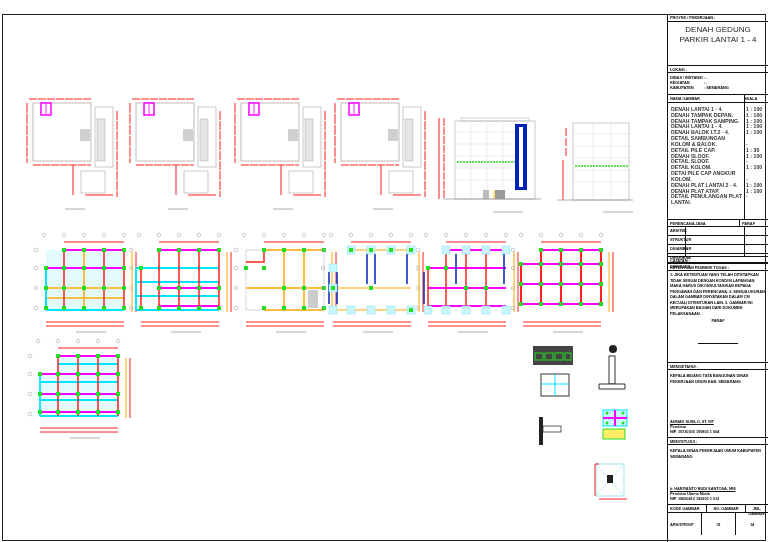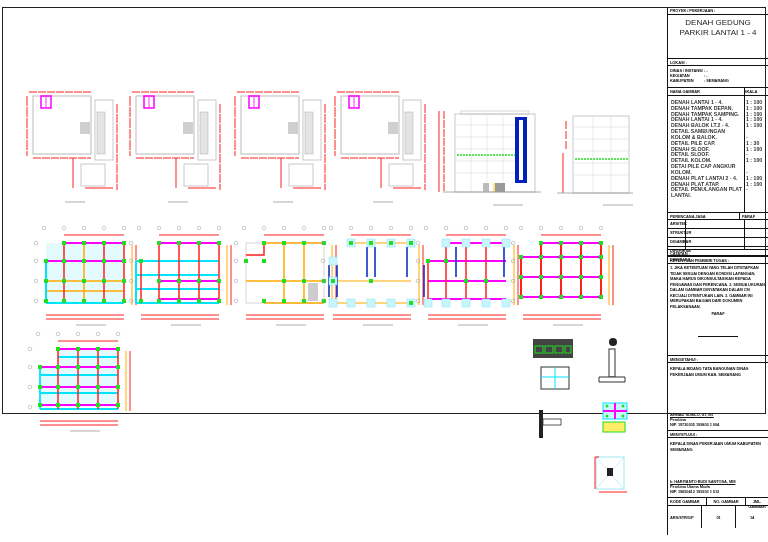--- a/index.html
+++ b/index.html
@@ -1,17 +1,17 @@
 <!DOCTYPE html>
 <html><head>
 <meta charset="utf-8">
 <style>
   html,body{margin:0;padding:0;background:#ffffff;}
   body{width:768px;height:542px;position:relative;overflow:hidden;font-family:"Liberation Sans",sans-serif;}
-  .sheet{position:absolute;left:2px;top:7px;width:764px;height:407px;border:1px solid #222;box-sizing:border-box;}
+  .sheet{position:absolute;left:2px;top:14px;width:764px;height:527px;border:1px solid #222;box-sizing:border-box;}
   .draw-area{position:absolute;left:0;top:0;width:664px;height:100%;}
   .tb{position:absolute;left:664px;top:-1px;width:101px;height:528px;border-left:1.5px solid #111;box-sizing:border-box;font-size:4px;color:#111;}
   .tb .row{border-bottom:1px solid #111;box-sizing:border-box;position:relative;}
   .lbl{font-weight:bold;font-size:4px;letter-spacing:-0.1px;padding:1px 2px;}
   .title{font-size:8px;text-align:center;line-height:10px;padding-top:3px;color:#222;}
   .list{font-size:5.2px;line-height:5.8px;font-weight:bold;color:#333;}
   .list .item{display:flex;}
   .list .nm{flex:1;padding-left:3px;}
   .list .sc{width:22px;padding-left:2px;}
   .vline{position:absolute;top:0;bottom:0;width:1px;background:#111;}

